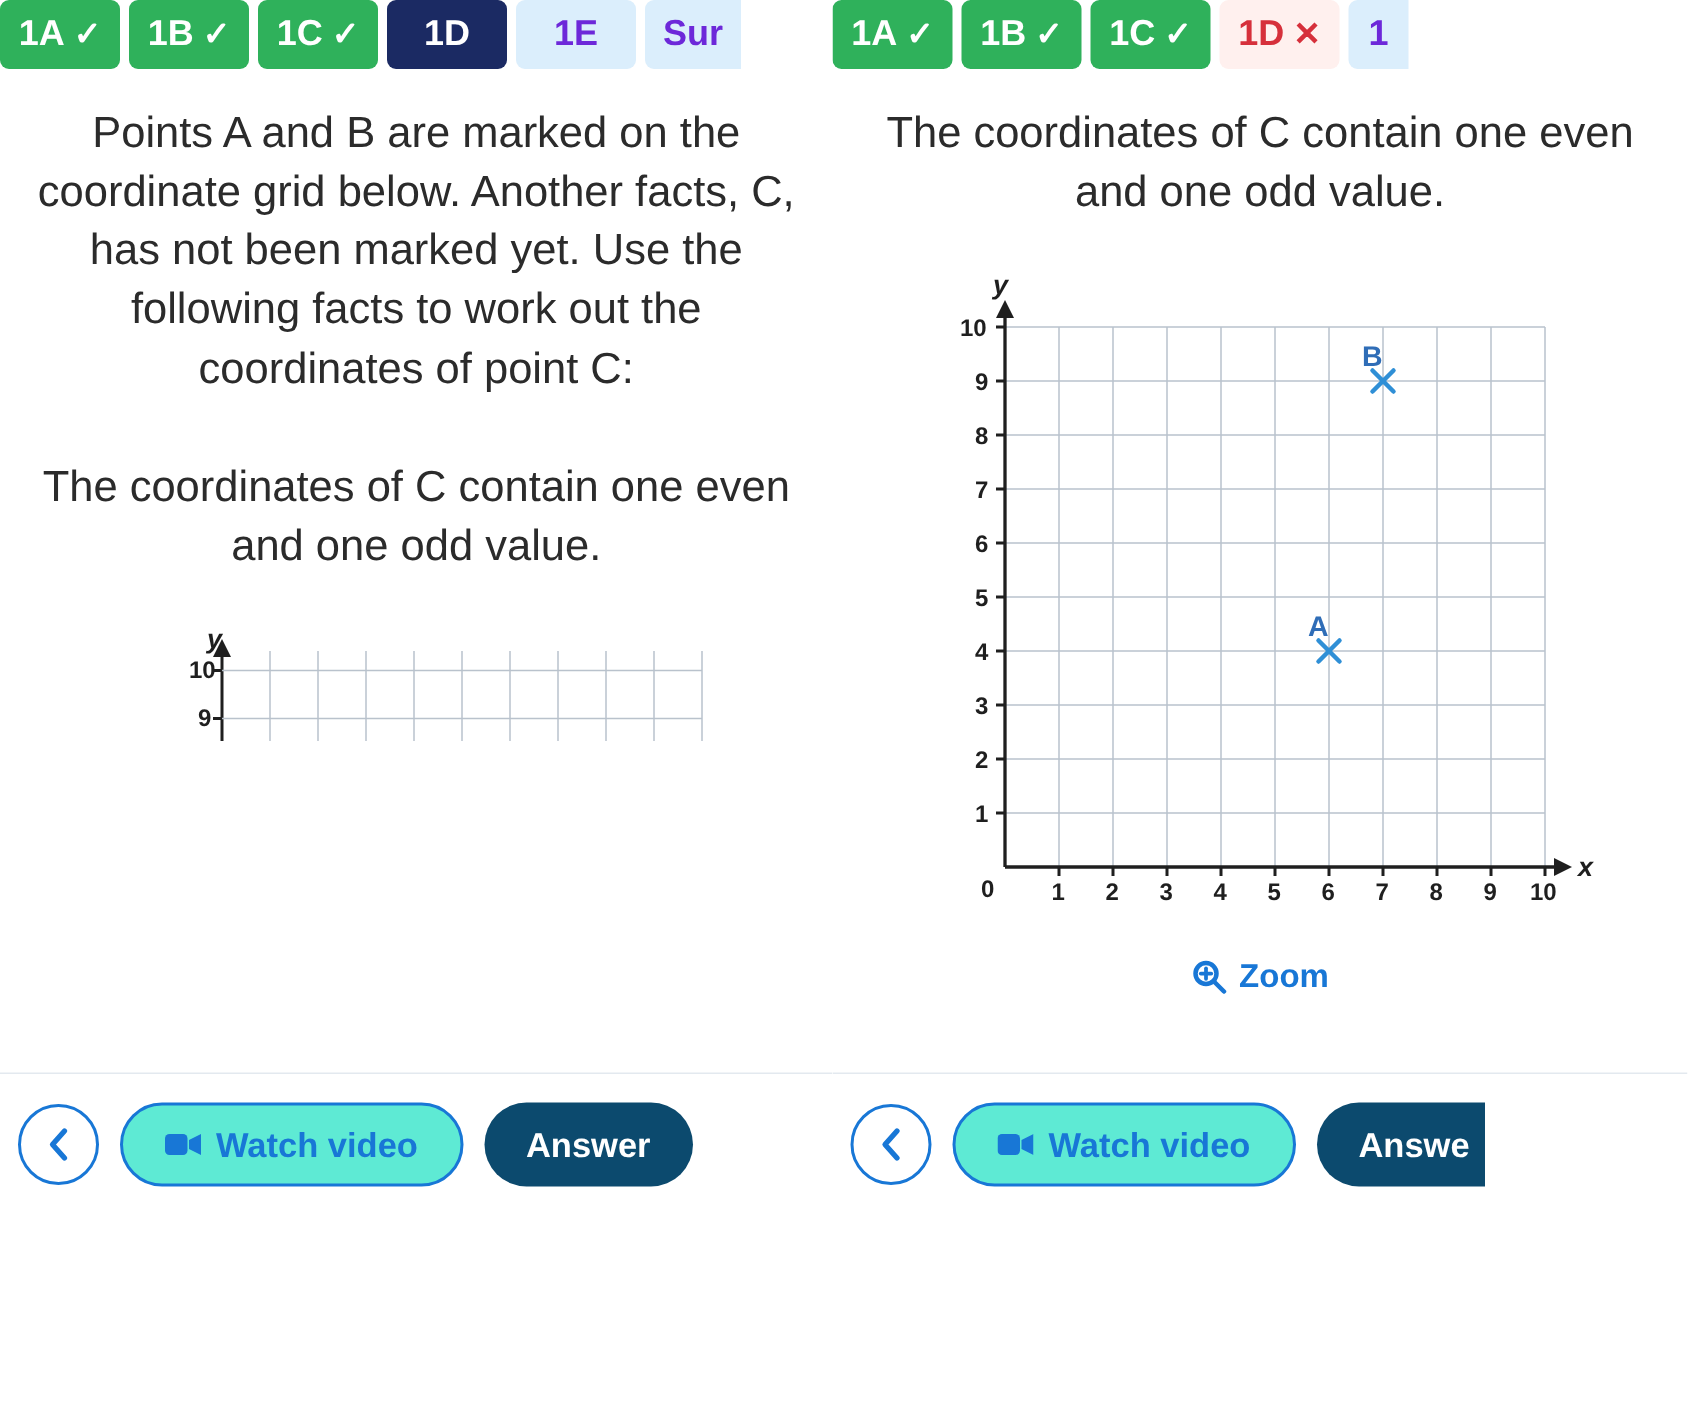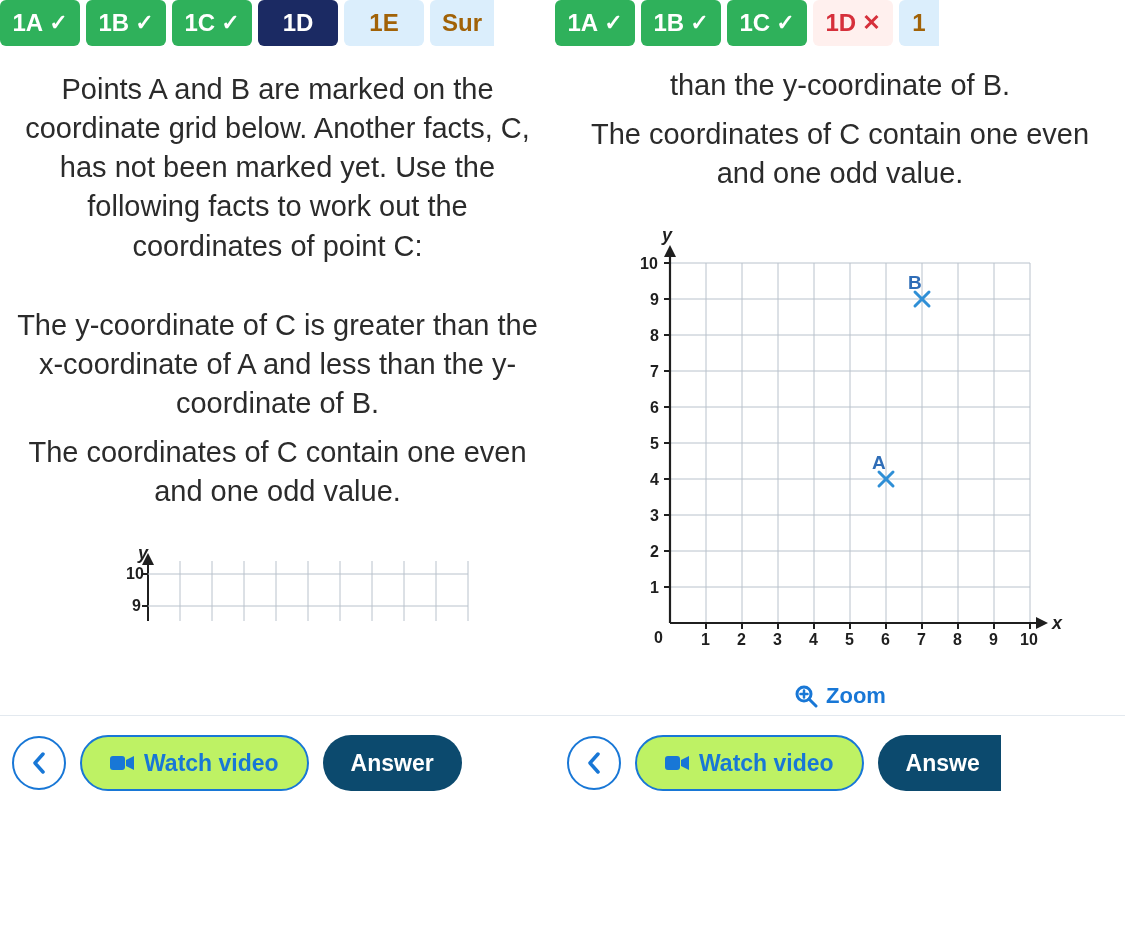--- a/index.html
+++ b/index.html
@@ -9,21 +9,21 @@
   .pane.left  { width: 555px; }
   .pane.right { width: 570px; }
 
   
   .tabs { display: flex; gap: 6px; padding: 0 0 4px 0; align-items: stretch; height: 50px; }
   .tab { display: flex; align-items: center; justify-content: center; gap: 6px;
          border-radius: 6px; padding: 0 12px; font-weight: 700; font-size: 24px;
          color: #fff; min-width: 80px; cursor: pointer; user-select: none; }
   .tab.green  { background: #2fb15b; }
   .tab.navy   { background: #1b2a63; }
-  .tab.pale   { background: #dbeefc; color: #a16207; }
+  .tab.pale   { background: #dbeefc; color: #6d28d9; }
   .tab.pale2  { background: #e7f3fc; color: #2b5b8e; }
   .tab.redbg  { background: #fff; border: none; }
   .tick, .cross { font-size: 22px; }
   .tick  { color: #fff; }
   .cross { color: #d6303b; }
 
   
   .content { flex: 1; overflow: hidden; text-align: center; padding: 10px 10px 0 10px; color: #2b2b2b; }
   .para { font-size: 29px; line-height: 1.35; margin: 10px 0; font-weight: 400; }
   .block2 { margin-top: 40px; }
@@ -42,21 +42,21 @@
 
   
   .footer { position: absolute; left: 0; right: 0; bottom: 0; height: 95px;
             display: flex; align-items: center; gap: 14px; padding: 0 12px;
             background: #fff; border-top: 1.5px solid #e3e9ef; }
   .circ-btn { width: 54px; height: 54px; border-radius: 50%;
               border: 2.5px solid #1877d6; display: flex; align-items: center; justify-content: center;
               color: #1877d6; font-size: 28px; cursor: pointer; background: #fff; }
   .pill { height: 56px; border-radius: 28px; display: flex; align-items: center; justify-content: center;
           gap: 10px; padding: 0 28px; font-size: 23px; font-weight: 700; cursor: pointer; white-space: nowrap; }
-  .pill.outline { border: 2.5px solid #1877d6; color: #1877d6; background: #bef264; }
+  .pill.outline { border: 2.5px solid #1877d6; color: #1877d6; background: #5eead4; }
   .pill.solid   { background: #0c4a6e; color: #fff; }
   .vid-ico { width: 24px; height: 18px; }
 </style>
 </head>
 <body>
 
 <div class="wrap">
 
   <div class="pane left">
     <div class="tabs">
@@ -79,21 +79,20 @@
           <span>1E</span>
         </div>
       <div class="tab pale" style="min-width:60px; border-radius:6px 0 0 6px;">
           <span>Sur</span>
         </div>
     </div>
 
     <div class="content">
       <p class="para">Points A and B are marked on the coordinate grid below. Another facts, C, has not been marked yet. Use the following facts to work out the coordinates of point C:</p>
       <div class="block2">
-        <p class="para">The y-coordinate of C is greater than the x-coordinate of A and less than the y-coordinate of B.</p>
         <p class="para">The coordinates of C contain one even and one odd value.</p>
       </div>
 
       <div class="grid-holder">
         <svg width="400" height="80" viewBox="0 0 400 80">
           <text x="60" y="18" class="axislab">y</text>
 
           <line x1="70" y1="20" x2="70" y2="80" stroke="#1f1f1f" stroke-width="2"></line>
           <polygon points="70,12 64,24 76,24" fill="#1f1f1f"></polygon>
 
@@ -156,21 +155,20 @@
       <div class="tab pale2 redbg" style="background:#fff0ee;">
           <span class="red" style="color:#d6303b;">1D</span>
           <span class="cross">✕</span>
         </div>
       <div class="tab pale" style="min-width:40px; border-radius:6px 0 0 6px;">
           <span>1</span>
         </div>
     </div>
 
     <div class="content">
-      <p class="para" style="margin-top:6px;">than the y-coordinate of B.</p>
       <p class="para">The coordinates of C contain one even and one odd value.</p>
 
       <div class="grid-holder">
         <svg id="grid-svg" width="460" height="460" viewBox="0 0 460 460">
             <line x1="60" y1="400" x2="60" y2="40" stroke="#b9c2cc" stroke-width="1"></line>
             <line x1="60" y1="400" x2="420" y2="400" stroke="#b9c2cc" stroke-width="1"></line>
             <line x1="96" y1="400" x2="96" y2="40" stroke="#b9c2cc" stroke-width="1"></line>
             <line x1="60" y1="364" x2="420" y2="364" stroke="#b9c2cc" stroke-width="1"></line>
             <line x1="132" y1="400" x2="132" y2="40" stroke="#b9c2cc" stroke-width="1"></line>
             <line x1="60" y1="328" x2="420" y2="328" stroke="#b9c2cc" stroke-width="1"></line>
@@ -263,19 +261,19 @@
             <path d="M13 3 L5 12 L13 21" fill="none" stroke="#1877d6" stroke-width="3.5" stroke-linecap="round" stroke-linejoin="round"></path>
           </svg>
       </div>
       <div class="pill outline">
         <svg class="vid-ico" viewBox="0 0 24 18">
             <rect x="0" y="2" width="15" height="14" rx="3" fill="#1877d6"></rect>
             <path d="M16 6 L24 2 L24 16 L16 12 Z" fill="#1877d6"></path>
           </svg>
         <span>Watch video</span>
       </div>
-      <div class="pill solid" style="padding-right:21px; border-radius:28px 0 0 28px;">
+      <div class="pill solid" style="padding-right:10px; border-radius:28px 0 0 28px;">
         <span>Answe</span>
       </div>
     </div>
   </div>
 
 </div>
 
 </body></html>

